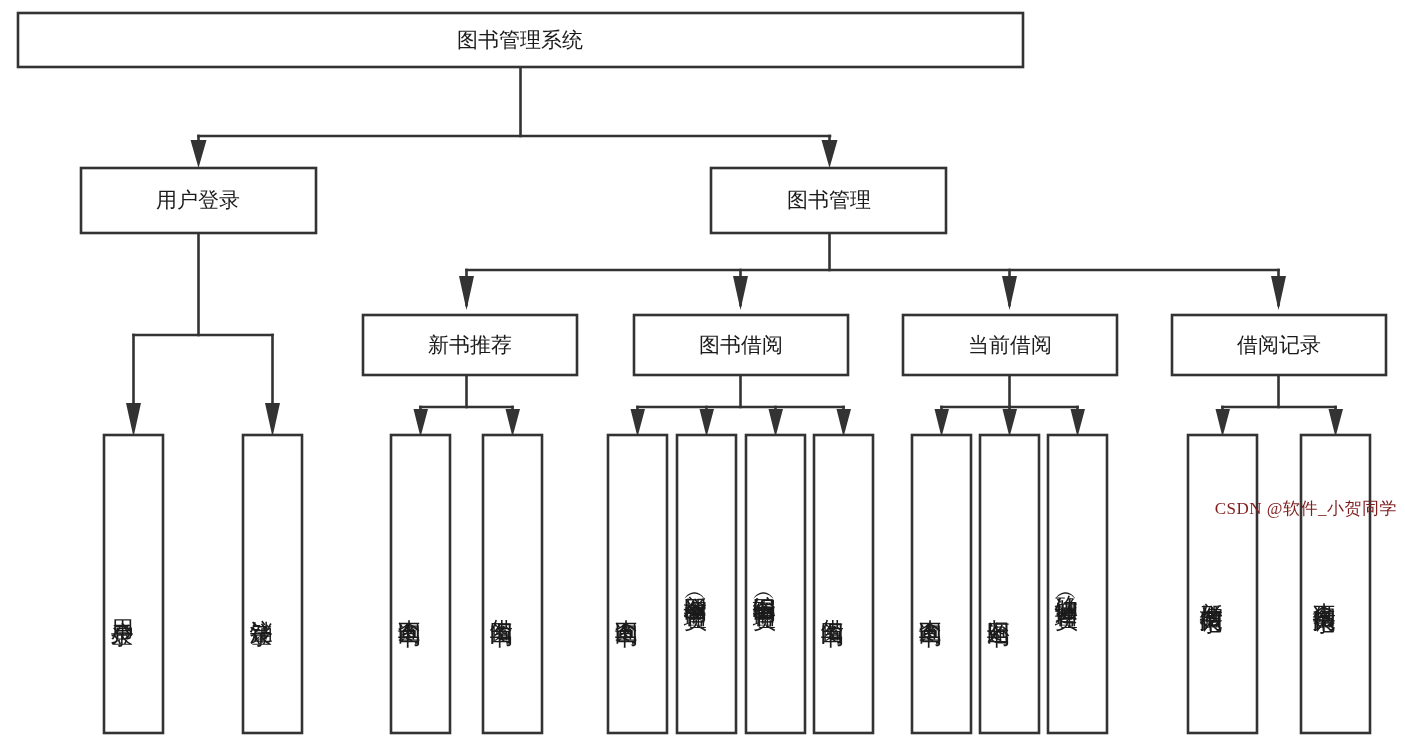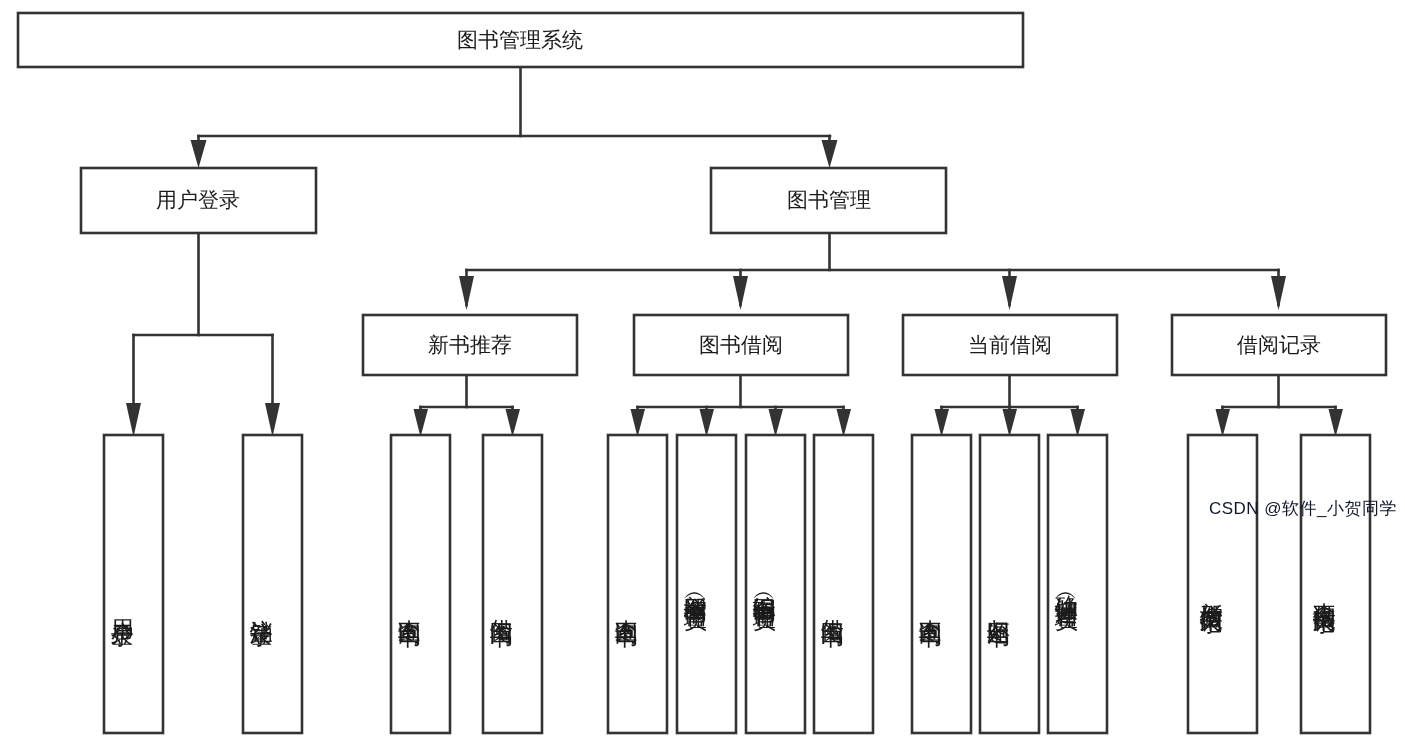--- a/index.html
+++ b/index.html
@@ -58,23 +58,23 @@
     letter-spacing: 2px;
     color: #1b1b1b;
     white-space: nowrap;
     text-align: center;
     pointer-events: none;
   }
   .watermark {
     position: absolute;
     right: 8px;
     bottom: 6px;
-    font-family: Liberation Sans, sans-serif;
+    font-family: Liberation Serif, serif;
     font-size: 17px;
-    color: #0f172a;
+    color: #7f1d1d;
     letter-spacing: 0.5px;
     white-space: nowrap;
   }
 </style>
 </head>
 <body>
 
 <div id="diagram-root">
 
   <svg id="tree-svg" viewBox="0 0 1405 747">

